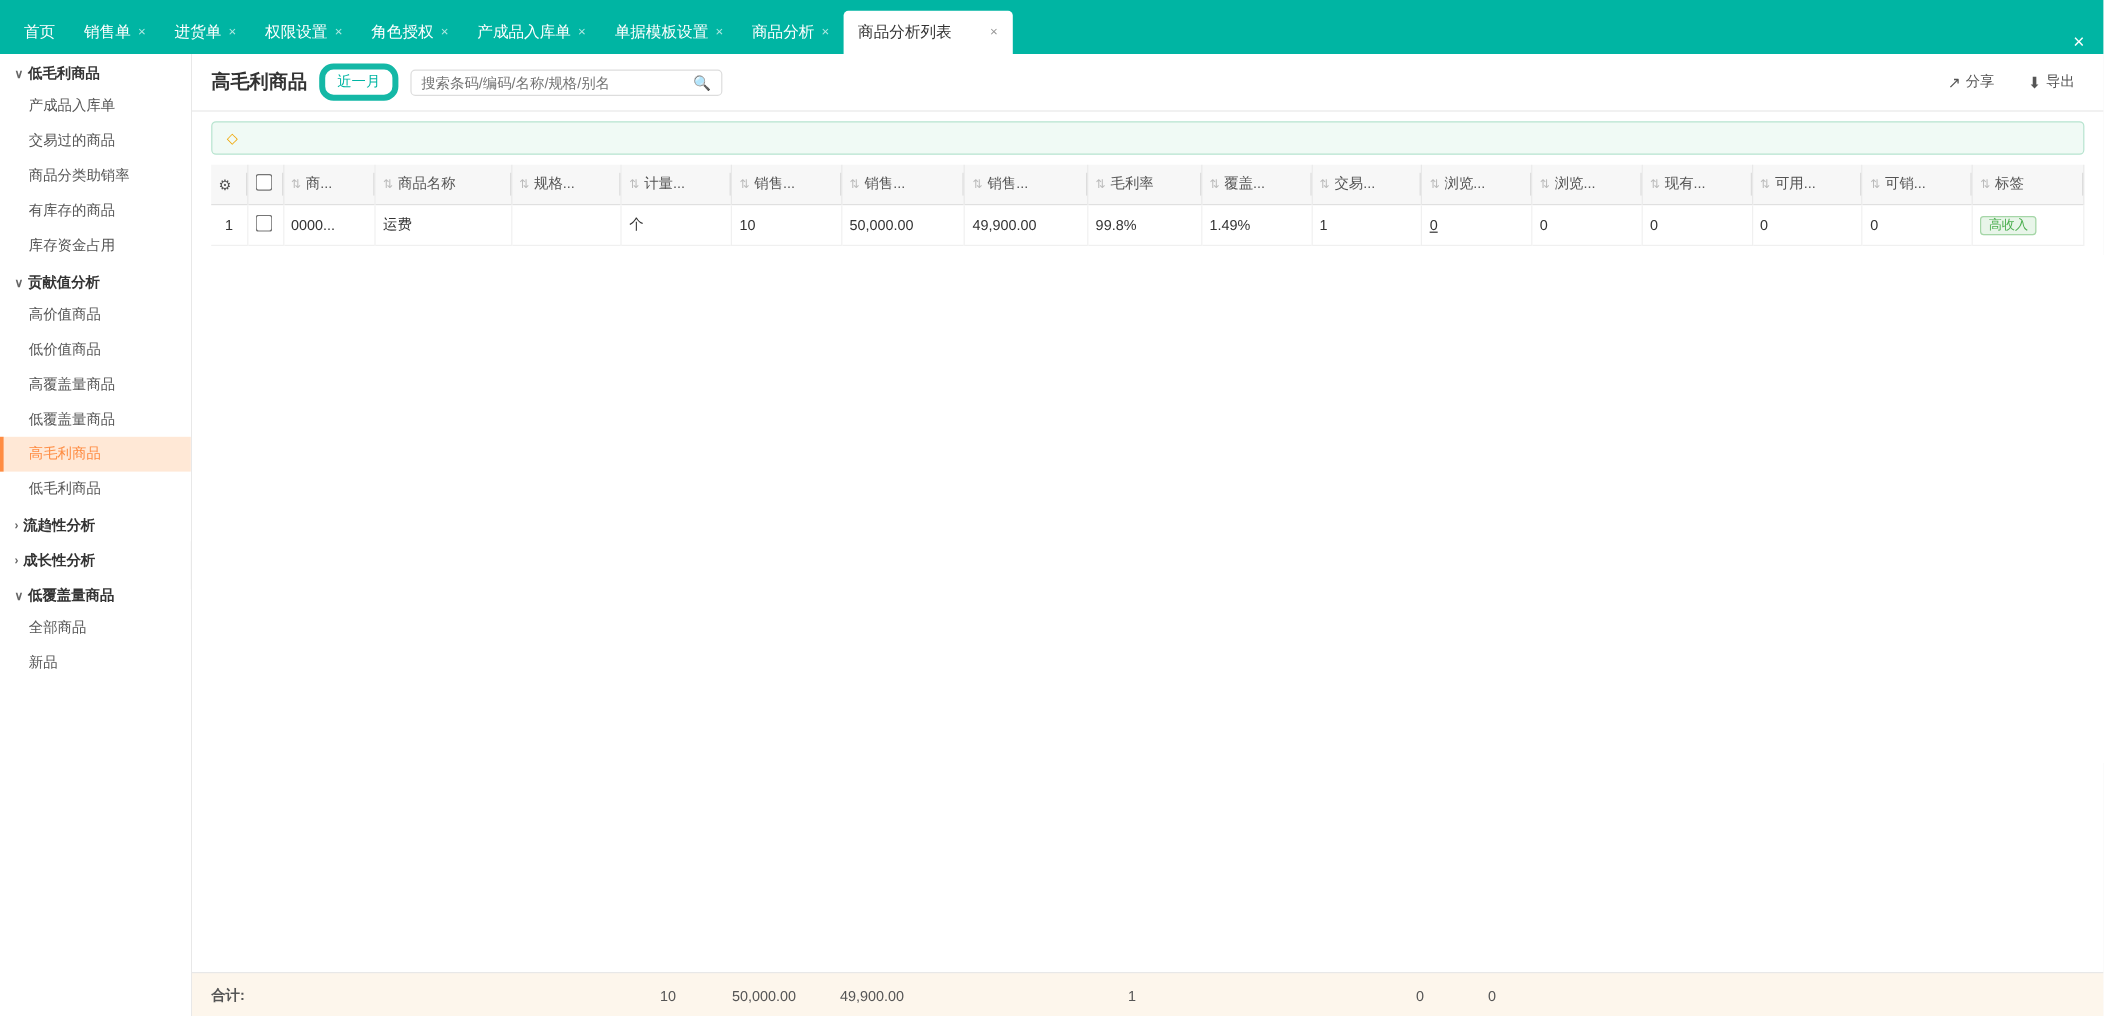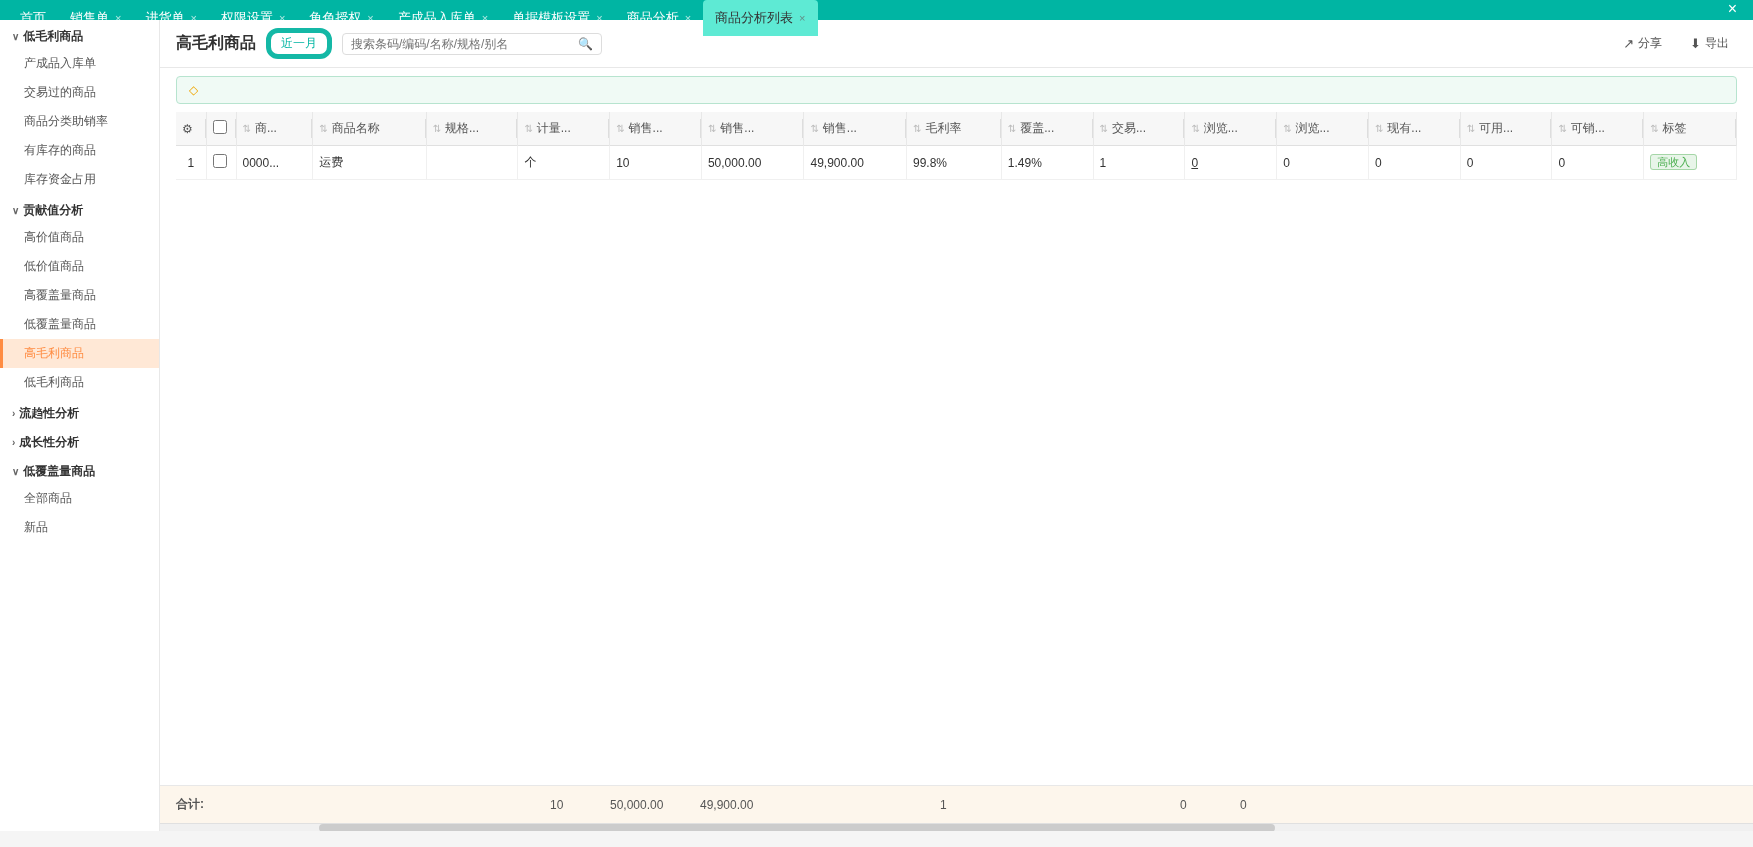--- a/index.html
+++ b/index.html
@@ -1,42 +1,43 @@
 <!DOCTYPE html>
 <html><head>
   <meta charset="utf-8">
   <style>
     * { box-sizing: border-box; margin: 0; padding: 0; }
     body { font-family: "Microsoft YaHei", "PingFang SC", Arial, sans-serif; font-size: 12px; background: #f5f5f5; overflow: hidden; }
 
     
     .top-nav {
       display: flex;
-      align-items: flex-start;
+      align-items: flex-end;
       background: #00b5a3;
-      height: 20px;
+      height: 45px;
       padding: 0 8px;
       color: #fff;
       flex-shrink: 0;
     }
     .top-nav .nav-item {
       display: flex;
       align-items: center;
       padding: 0 12px;
       height: 36px;
       cursor: pointer;
       white-space: nowrap;
       font-size: 13px;
       color: #fff;
       position: relative;
     }
     .top-nav .nav-item.active {
-      background: #5eead4;
+      background: #ffffff;
       color: #333;
       border-radius: 4px 4px 0 0;
+      gap: 26px;
     }
     .top-nav .nav-item .close-btn {
       margin-left: 6px;
       font-size: 11px;
       opacity: 0.7;
       cursor: pointer;
     }
     .top-nav .nav-item.active .close-btn { color: #666; }
     .top-nav-close {
       margin-left: auto;

